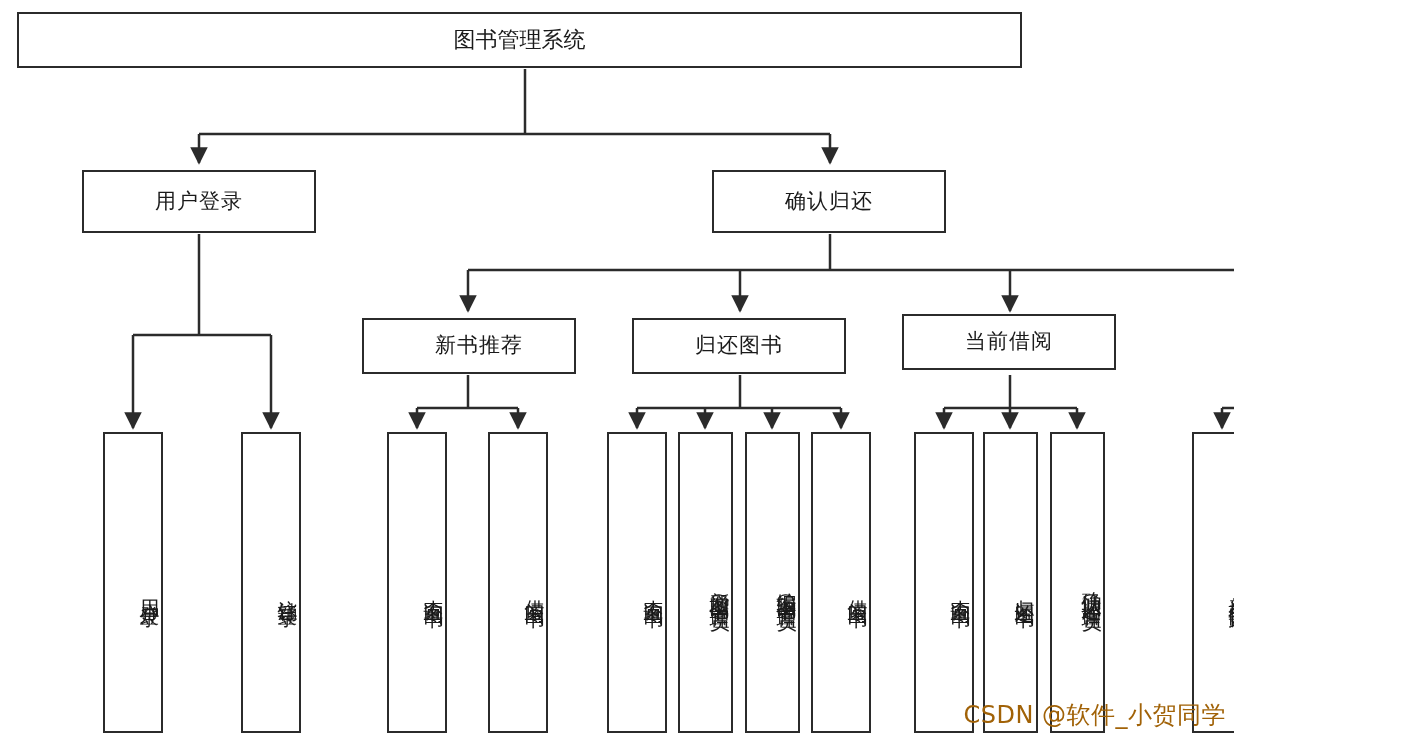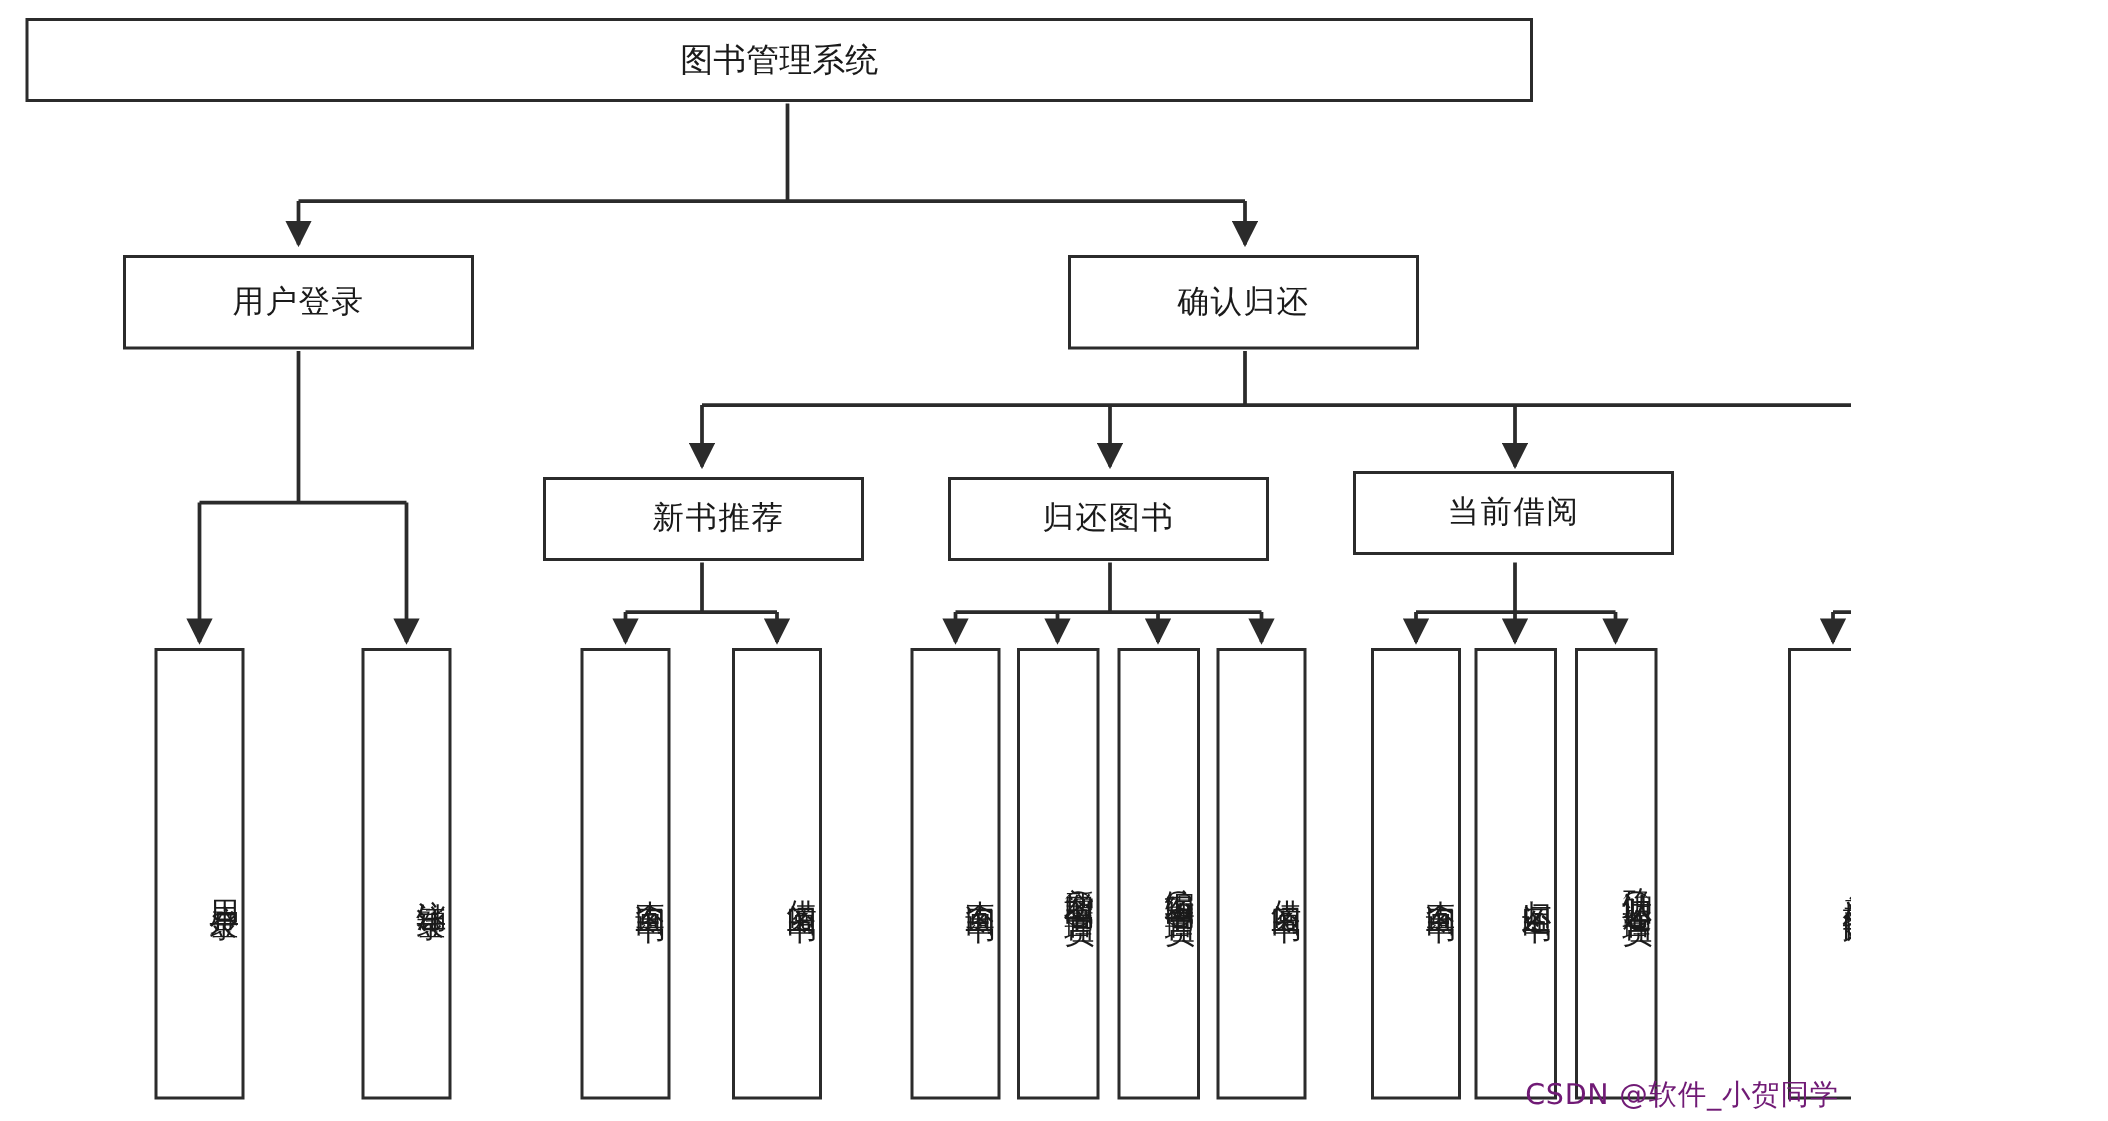--- a/index.html
+++ b/index.html
@@ -57,23 +57,23 @@
   }
   .leaf-text {
     writing-mode: vertical-rl;
     text-orientation: upright;
     letter-spacing: 3px;
     display: block;
   }
   .watermark {
     position: absolute;
     right: 8px;
-    bottom: 4px;
-    font-size: 19px;
-    color: #701a75;
+    bottom: 16px;
+    font-size: 24px;
+    color: #a16207;
     letter-spacing: 0.5px;
     white-space: nowrap;
     user-select: none;
   }
 </style>
 </head>
 <body>
 
 <div id="diagram-root">
 

